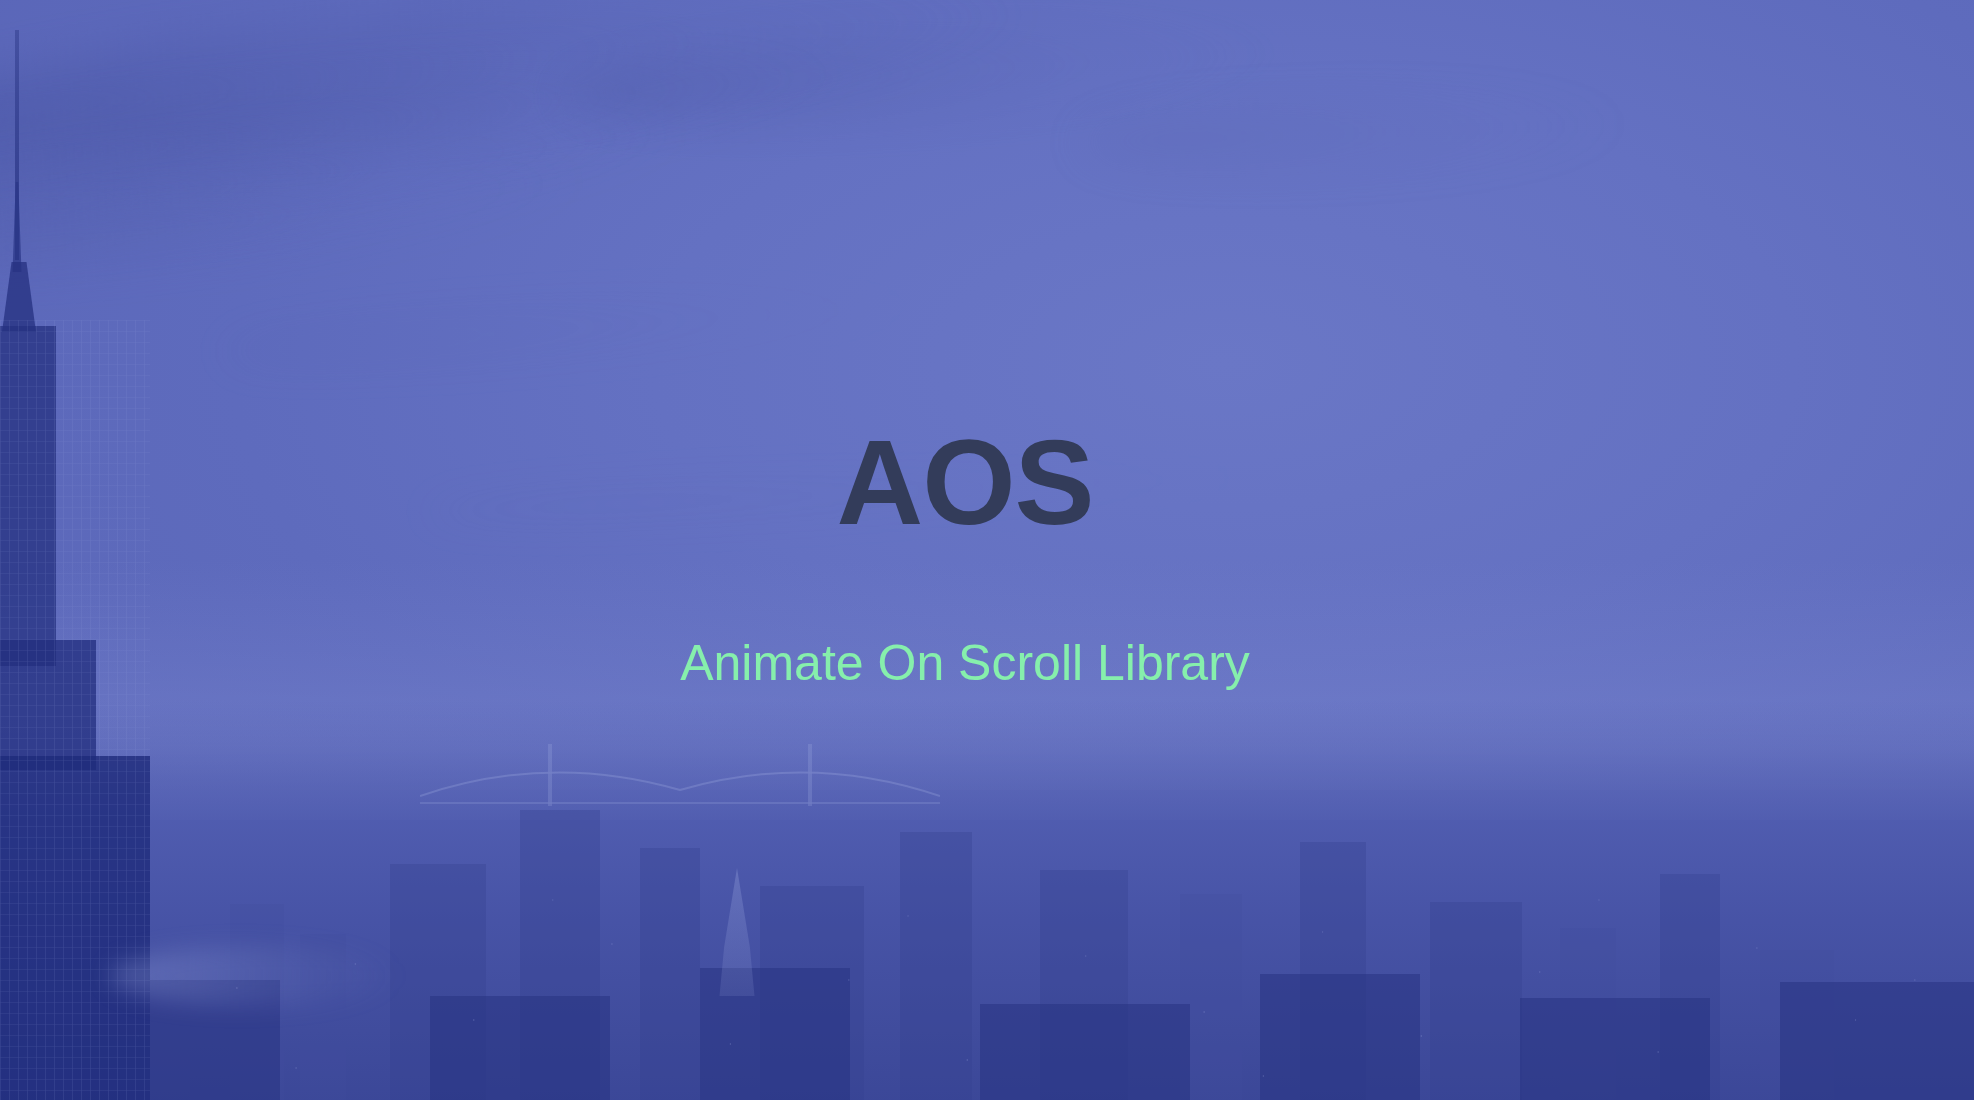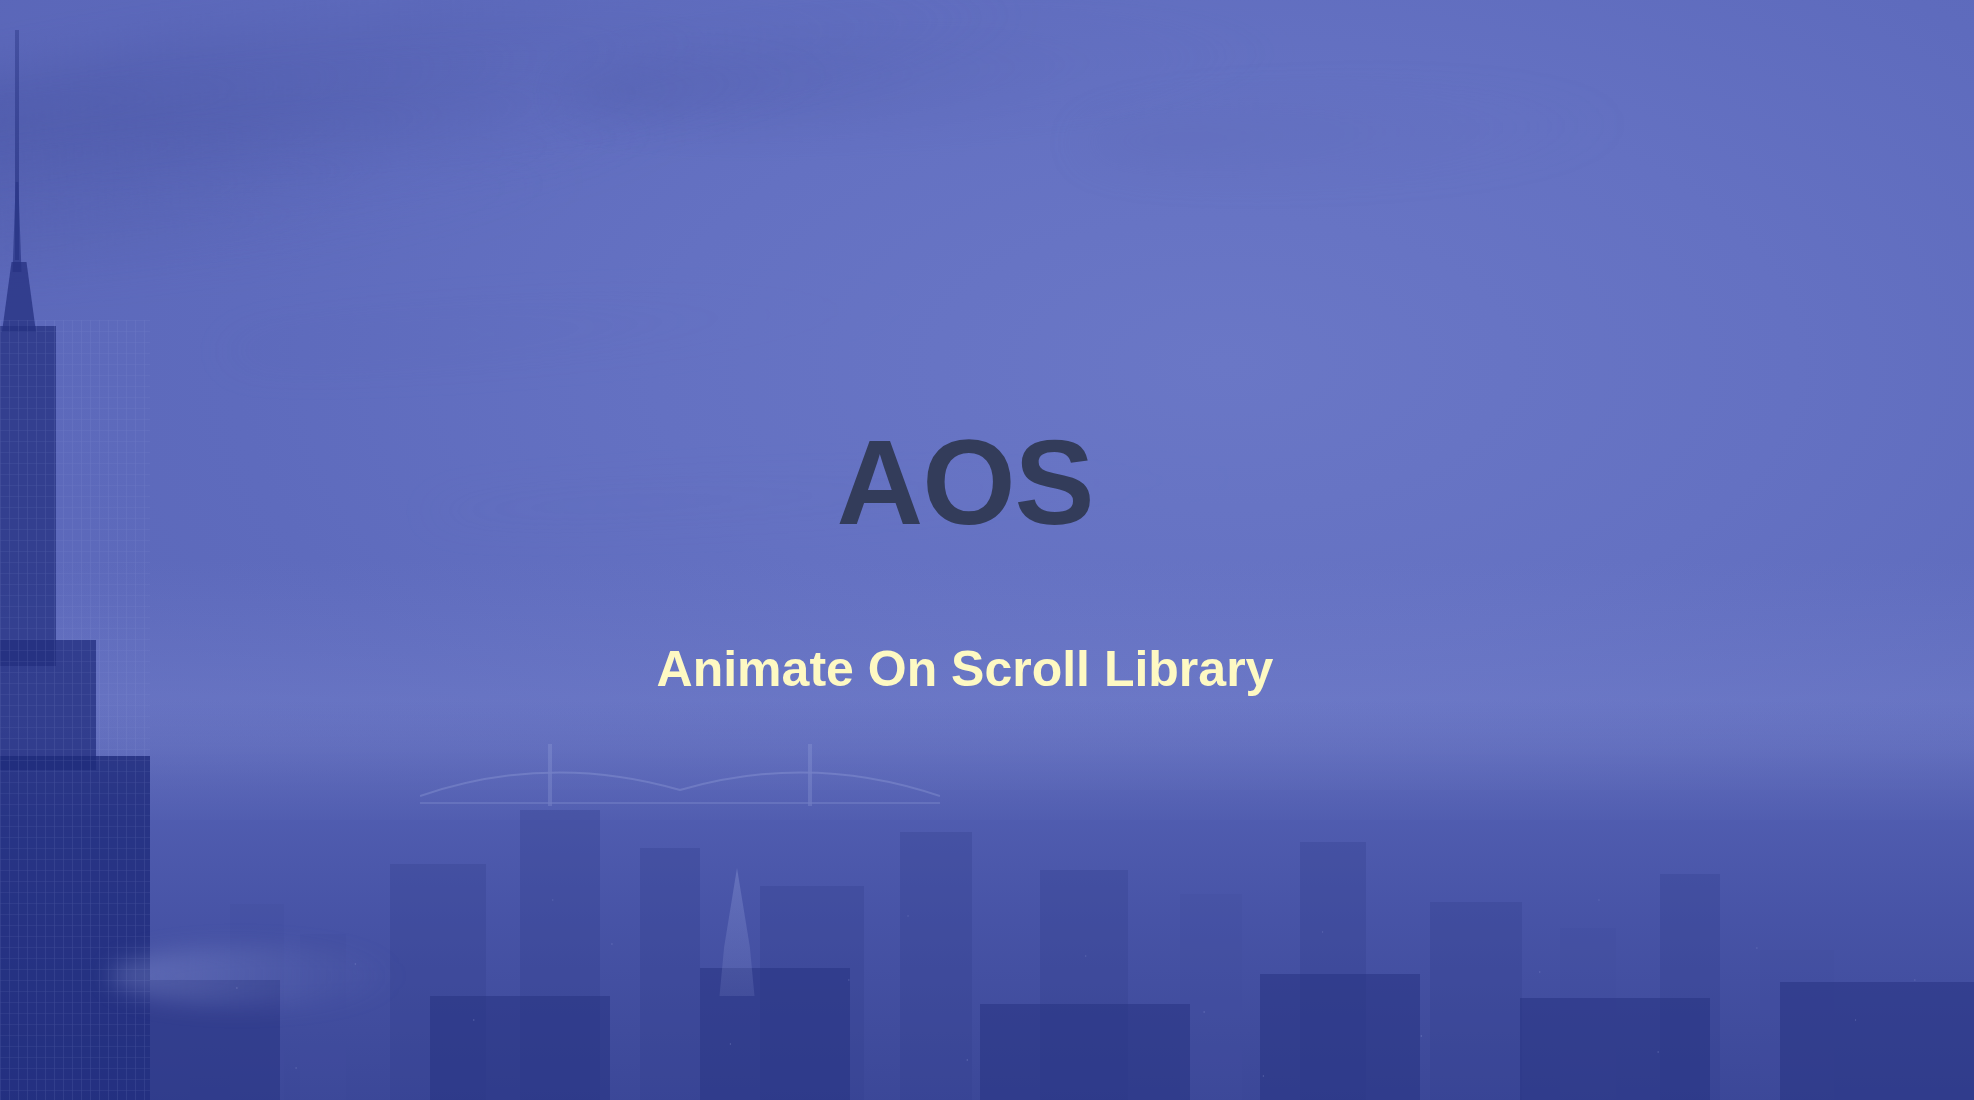--- a/index.html
+++ b/index.html
@@ -220,37 +220,37 @@
     top: 0;
     width: 1930px;     
     height: 1100px;
     display: flex;
     flex-direction: column;
     align-items: center;
     justify-content: center;
     text-align: center;
   }
   .hero-title {
-    margin: 18px;
+    margin: 12px;
     font-family: "Liberation Sans", sans-serif;
     font-size: 120px;
     font-weight: bold;
     line-height: 1;
     letter-spacing: -1px;
     color: #333c5a;
     padding-bottom: 4px;
   }
   .hero-subtitle {
     margin: 0;
     margin-top: 78px;
     font-family: "Liberation Sans", sans-serif;
     font-size: 50px;
-    font-weight: bold;
+    font-weight: normal;
     line-height: 1.1;
-    color: #fef9c3;
+    color: #86efac;
   }
 </style>
 </head>
 <body>
 
 <div class="hero">
 
   <div class="bg-photo">
 
     <div class="sky"></div>

